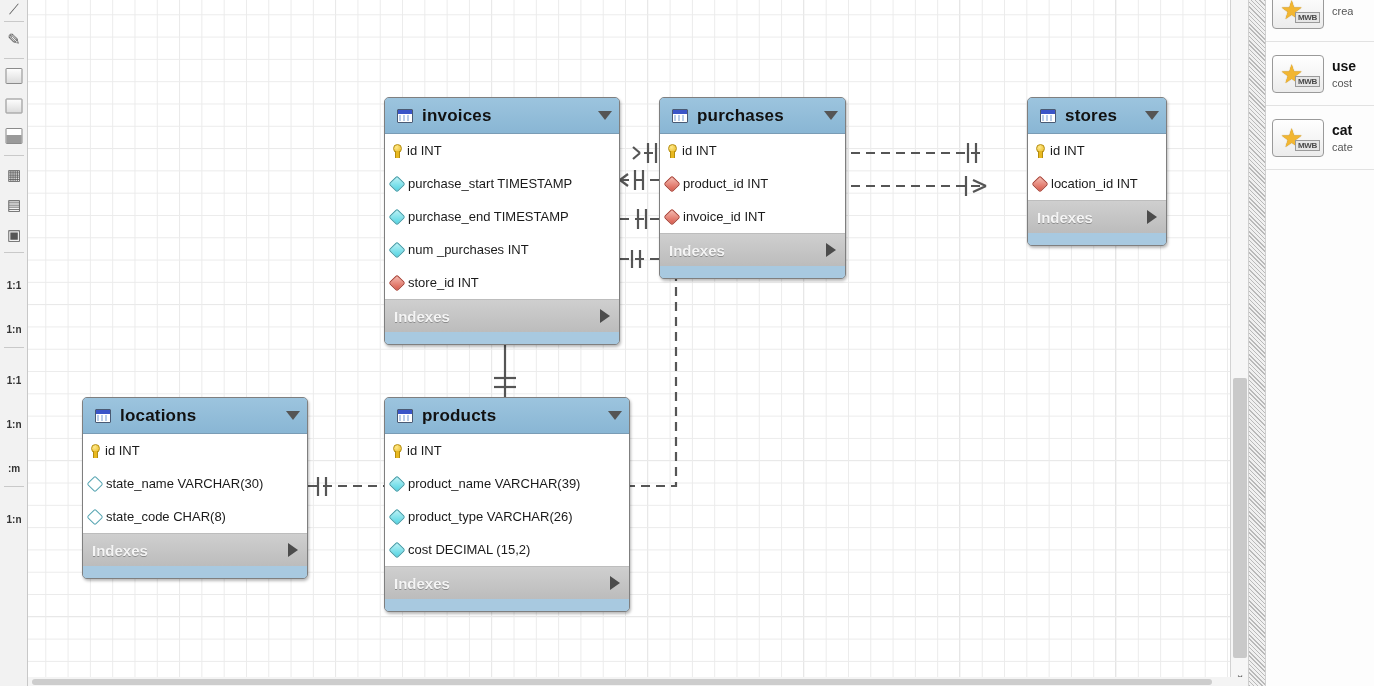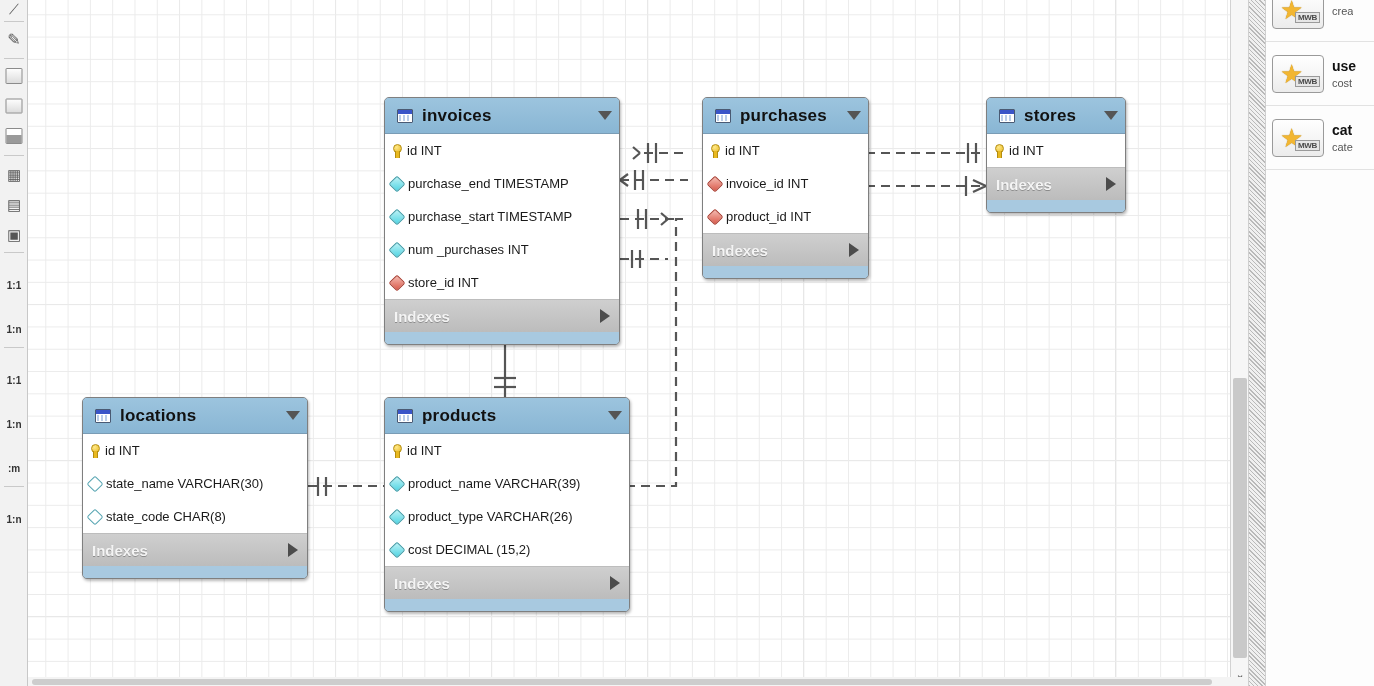--- a/index.html
+++ b/index.html
@@ -242,77 +242,81 @@
             <span class="tbl-nm">invoices</span>
             <span class="caret"></span>
           </div>
           <div class="cols">
             <div class="col">
               <span class="key"></span>
               <span class="cn">id INT</span>
             </div>
             <div class="col">
               <span class="dia filled"></span>
+              <span class="cn">purchase_start TIMESTAMP</span>
+            </div>
+            <div class="col">
+              <span class="dia filled"></span>
               <span class="cn">purchase_end TIMESTAMP</span>
-            </div>
-            <div class="col">
-              <span class="dia filled"></span>
-              <span class="cn">purchase_start TIMESTAMP</span>
             </div>
             <div class="col">
               <span class="dia filled"></span>
               <span class="cn">num _purchases INT</span>
             </div>
             <div class="col">
               <span class="dia fk"></span>
               <span class="cn">store_id INT</span>
             </div>
           </div>
           <div class="idx">
             <span class="idx-l">Indexes</span>
             <span class="idx-a"></span>
           </div>
           <div class="foot"></div>
         </div>
-        <div class="tbl" style="left: 674px; top: 97px; width: 167px;">
+        <div class="tbl" style="left: 631px; top: 97px; width: 187px;">
           <div class="tbl-hd">
             <span class="tbl-ic"></span>
             <span class="tbl-nm">purchases</span>
             <span class="caret"></span>
           </div>
           <div class="cols">
             <div class="col">
               <span class="key"></span>
               <span class="cn">id INT</span>
             </div>
             <div class="col">
               <span class="dia fk"></span>
+              <span class="cn">product_id INT</span>
+            </div>
+            <div class="col">
+              <span class="dia fk"></span>
               <span class="cn">invoice_id INT</span>
-            </div>
-            <div class="col">
-              <span class="dia fk"></span>
-              <span class="cn">product_id INT</span>
             </div>
           </div>
           <div class="idx">
             <span class="idx-l">Indexes</span>
             <span class="idx-a"></span>
           </div>
           <div class="foot"></div>
         </div>
-        <div class="tbl" style="left: 958px; top: 97px; width: 140px;">
+        <div class="tbl" style="left: 999px; top: 97px; width: 140px;">
           <div class="tbl-hd">
             <span class="tbl-ic"></span>
             <span class="tbl-nm">stores</span>
             <span class="caret"></span>
           </div>
           <div class="cols">
             <div class="col">
               <span class="key"></span>
               <span class="cn">id INT</span>
+            </div>
+            <div class="col">
+              <span class="dia fk"></span>
+              <span class="cn">location_id INT</span>
             </div>
           </div>
           <div class="idx">
             <span class="idx-l">Indexes</span>
             <span class="idx-a"></span>
           </div>
           <div class="foot"></div>
         </div>
         <div class="tbl" style="left: 54px; top: 397px; width: 226px;">
           <div class="tbl-hd">

